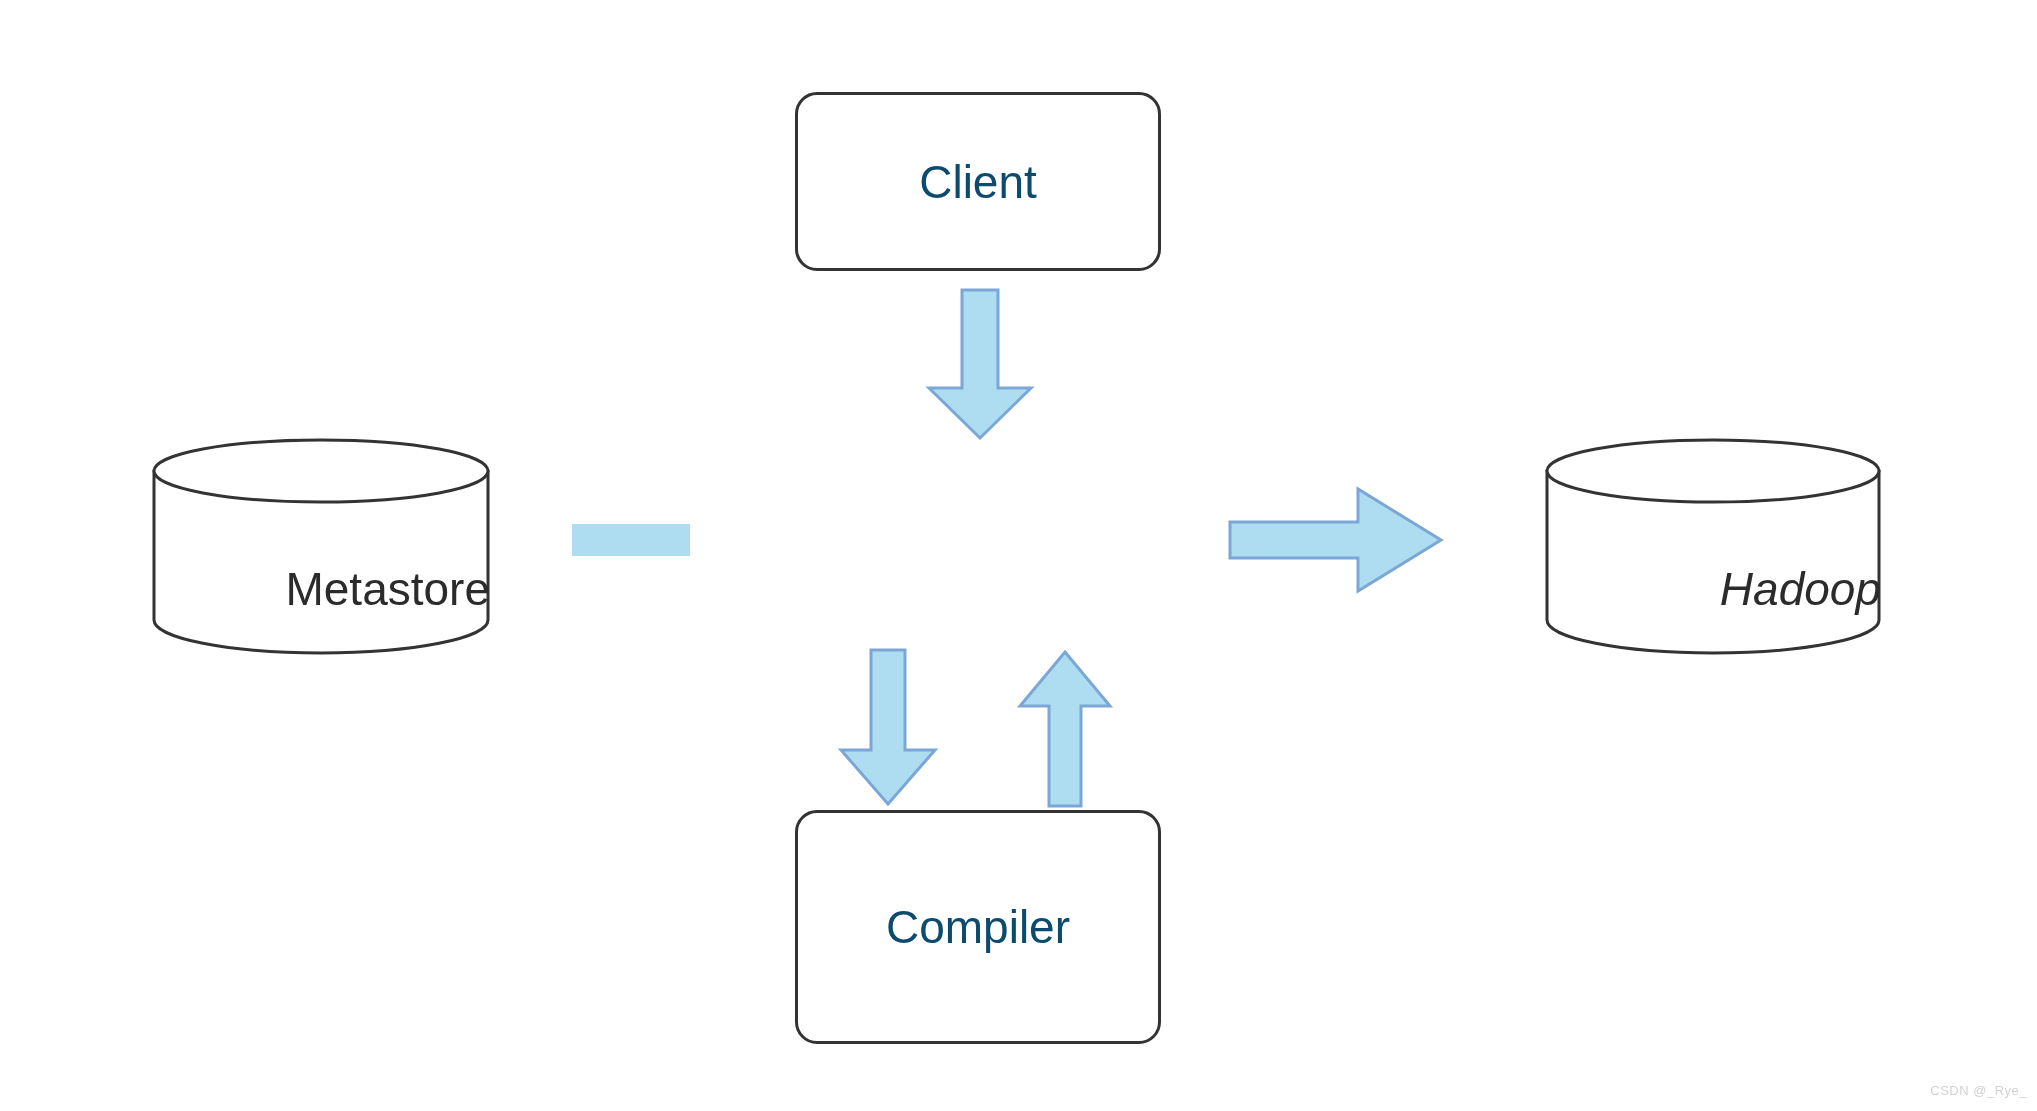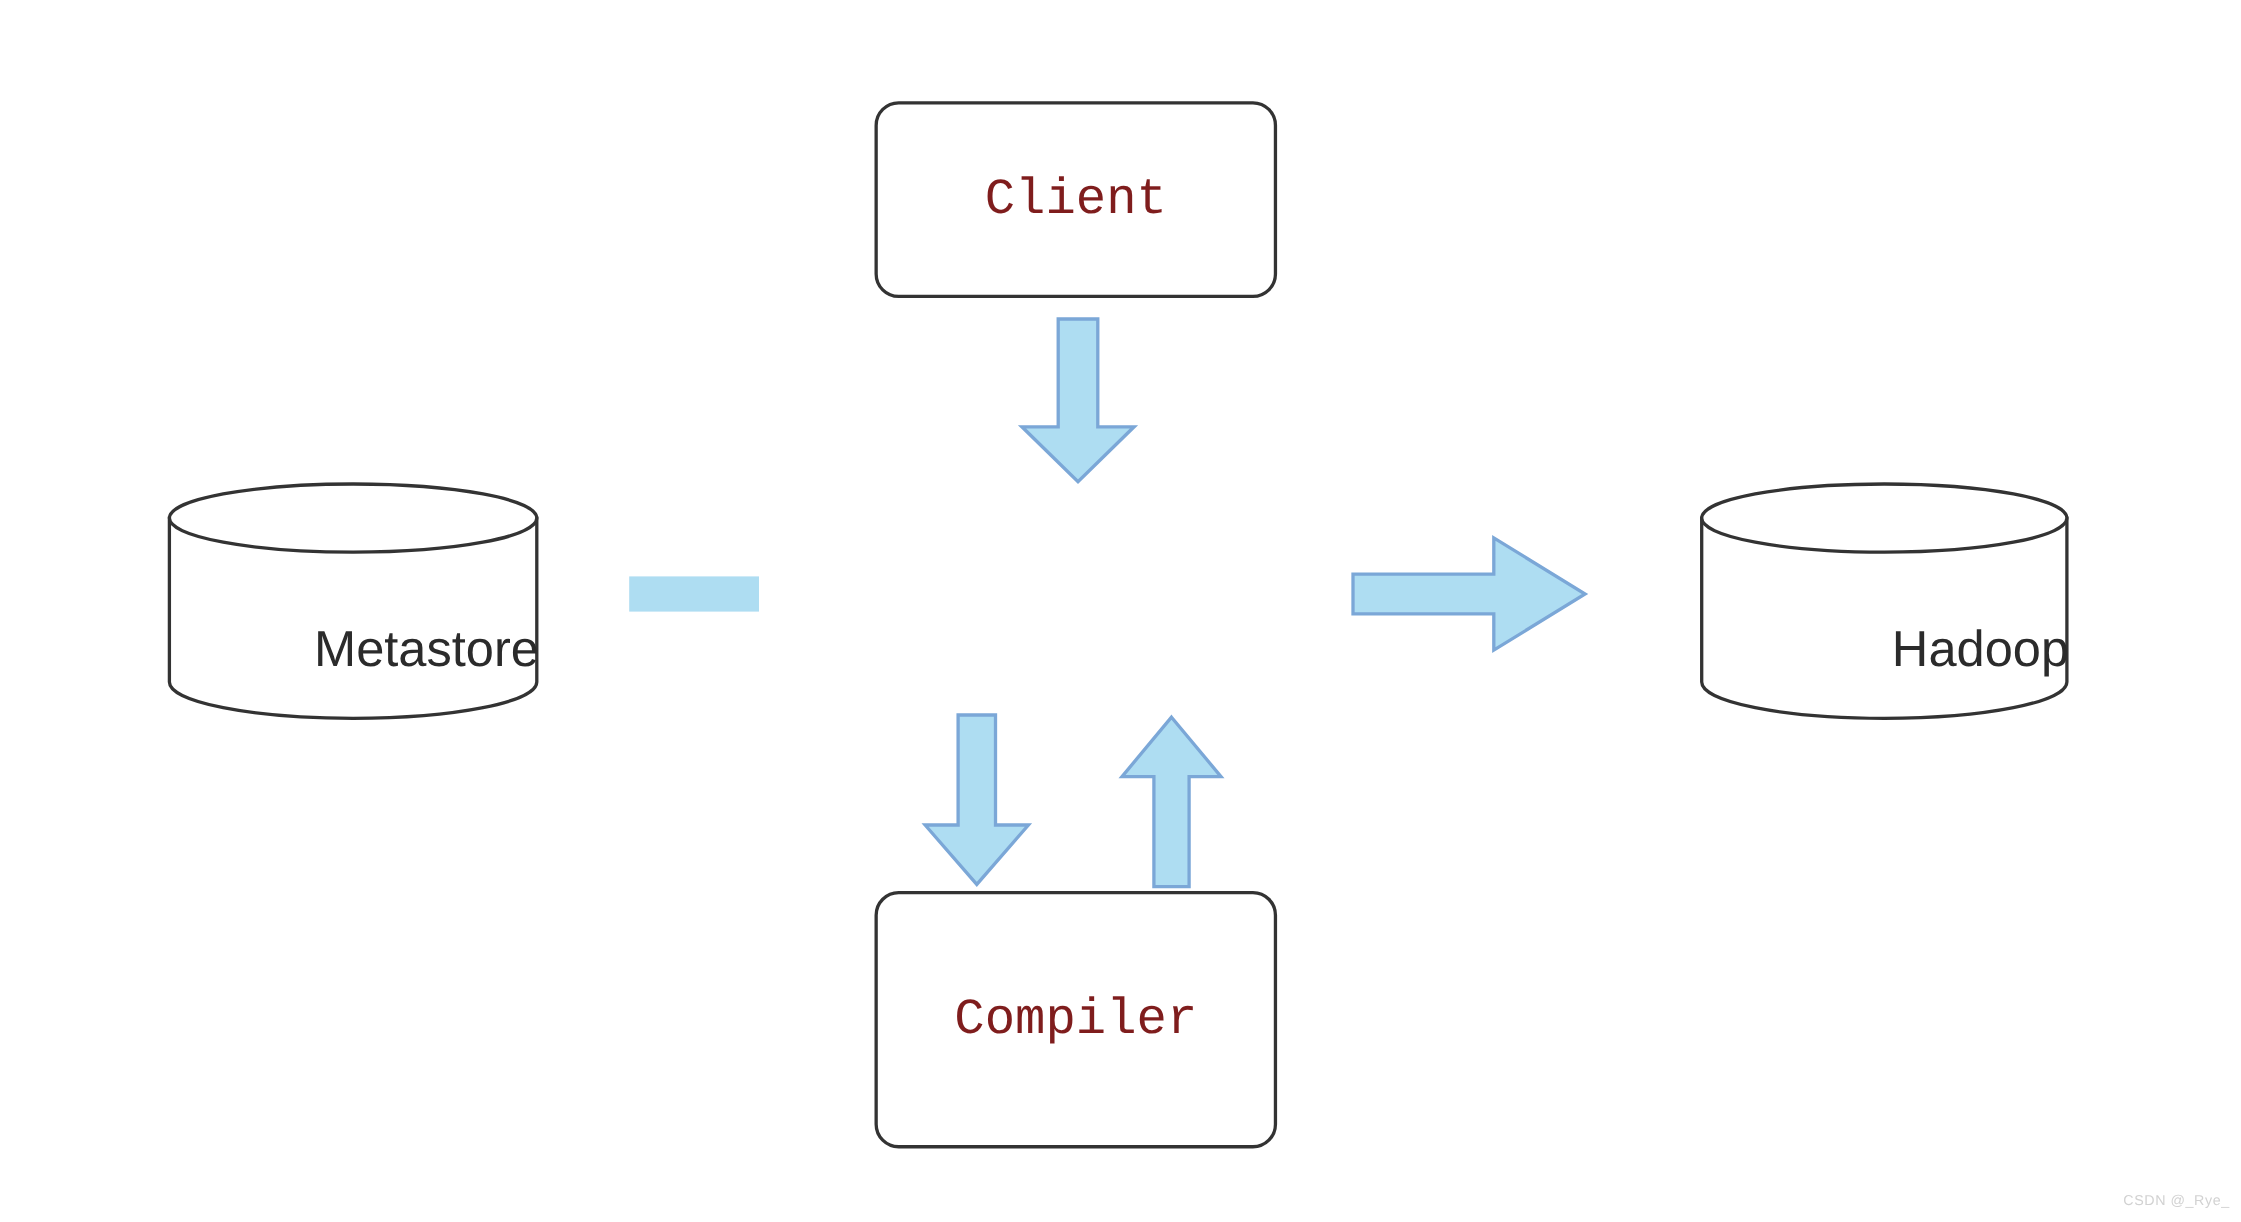--- a/index.html
+++ b/index.html
@@ -23,22 +23,22 @@
     box-sizing: border-box;
     background: #ffffff;
     border: 3px solid #333333;
     border-radius: 22px;
     display: flex;
     align-items: center;
     justify-content: center;
   }
   .node-label {
     font-size: 46px;
-    color: #7f1d1d;
-    font-family: Liberation Mono, monospace;
+    color: #0c4a6e;
+    font-family: Liberation Sans, sans-serif;
     line-height: 1;
     white-space: nowrap;
   }
   #node-client  { left: 795px; top: 92px;  width: 366px; height: 179px; }
   #node-driver  { left: 795px; top: 448px; width: 366px; height: 178px; }
   #node-compiler{ left: 795px; top: 810px; width: 366px; height: 234px; }
 
   
   .cylinder {
     position: absolute;
@@ -53,21 +53,21 @@
     text-align: right;
     font-size: 46px;
     color: #2b2b2b;
     font-family: "Liberation Sans", sans-serif;
     line-height: 1;
     white-space: nowrap;
   }
   #cyl-metastore { left: 152px; top: 438px; width: 338px; height: 215px; }
   #cyl-metastore .cyl-label { top: 128px; }
   #cyl-hadoop    { left: 1545px; top: 438px; width: 336px; height: 215px; }
-  #cyl-hadoop .cyl-label { top: 128px; }
+  #cyl-hadoop .cyl-label { top: 128px; font-style: italic; }
 
   
   .arrow {
     position: absolute;
   }
   .arrow svg { display: block; overflow: visible; }
 
   #arrow-client-driver   { left: 925px;  top: 288px; width: 110px; height: 152px; }
   #arrow-driver-hadoop   { left: 1228px; top: 486px; width: 216px; height: 108px; }
   #arrow-driver-compiler { left: 838px;  top: 648px; width: 100px; height: 158px; }

